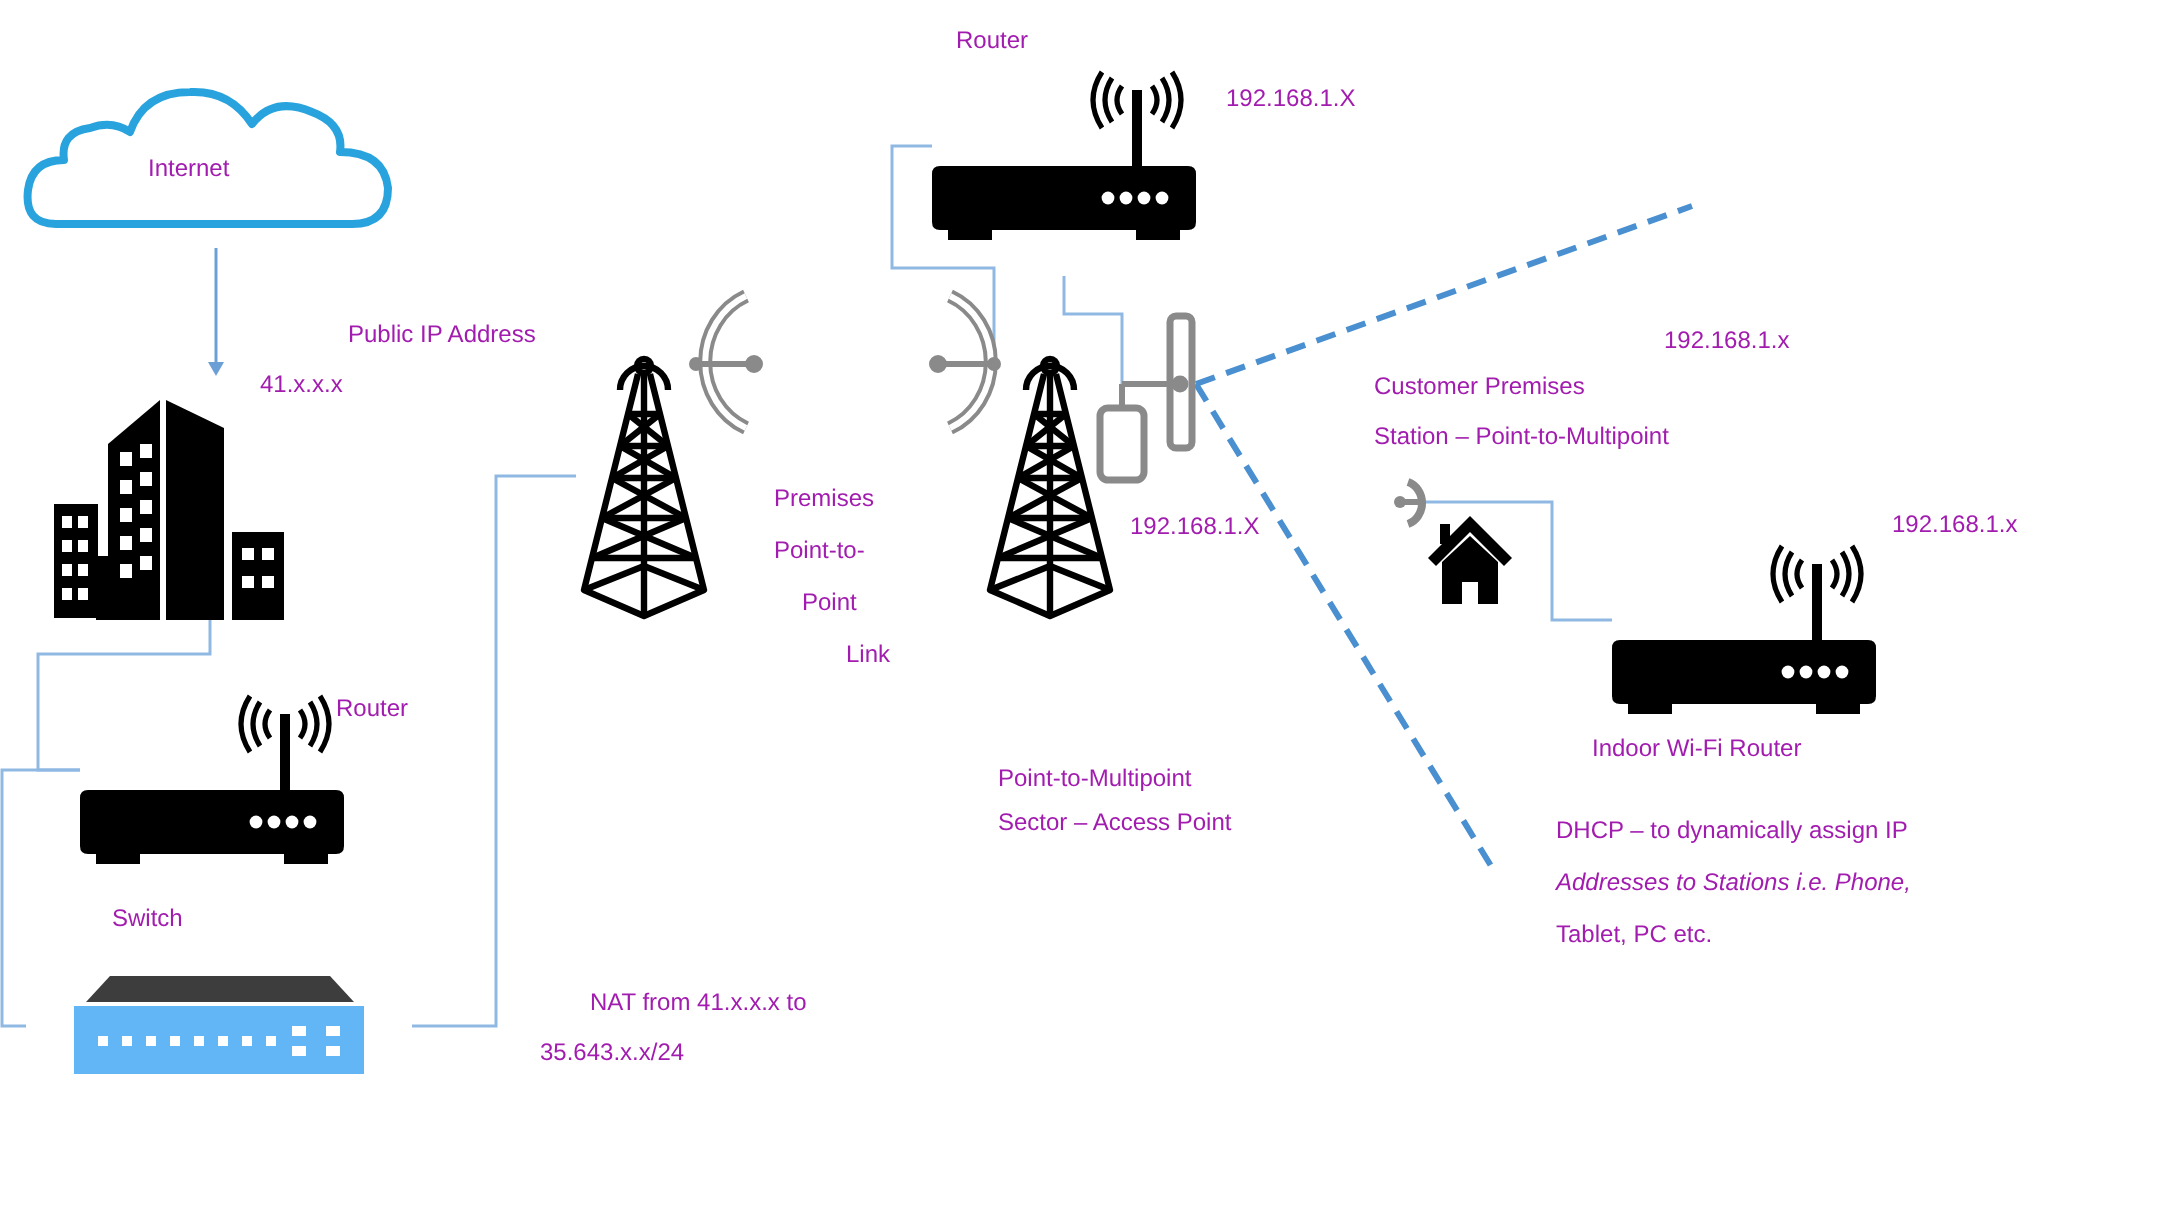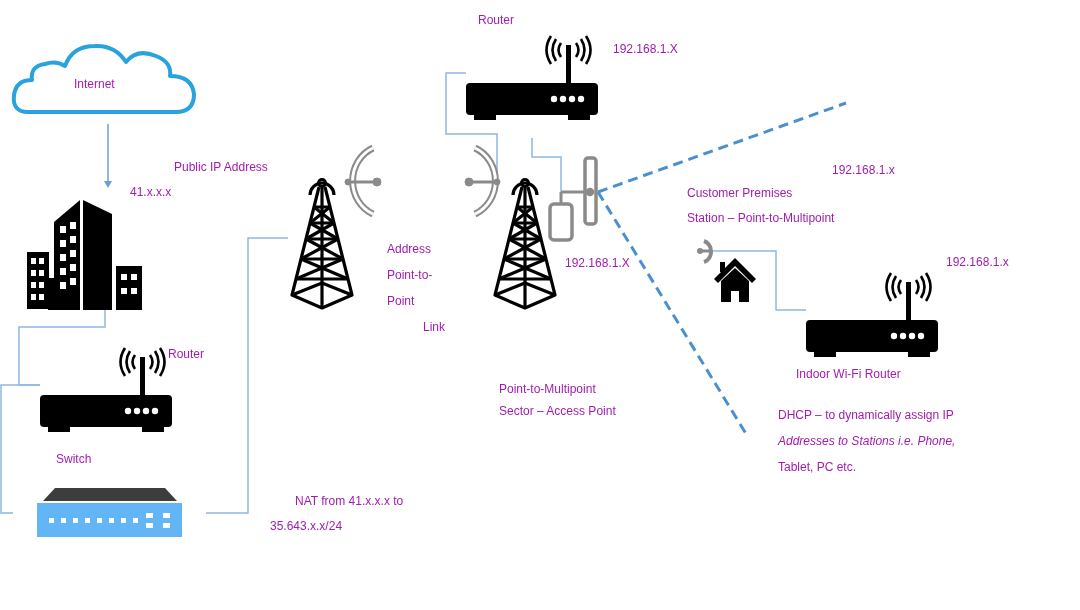--- a/index.html
+++ b/index.html
@@ -162,23 +162,23 @@
 
 <div class="lbl" style="left:130px;top:155px;margin-left:44px;">Public IP Address</div>
 <div class="lbl" style="left:130px;top:180px;">41.x.x.x</div>
 
 <div class="lbl" style="left:168px;top:342px;">Router</div>
 <div class="lbl" style="left:56px;top:447px;">Switch</div>
 
 <div class="lbl" style="left:270px;top:489px;margin-left:25px;">NAT from 41.x.x.x to</div>
 <div class="lbl" style="left:270px;top:514px;">35.643.x.x/24</div>
 
-<div class="lbl" style="left:387px;top:237px;">Address</div>
+<div class="lbl" style="left:387px;top:237px;">Premises</div>
 <div class="lbl" style="left:387px;top:263px;text-align:center;">Point-to-</div>
-<div class="lbl" style="left:387px;top:289px;">Point</div>
+<div class="lbl" style="left:401px;top:289px;">Point</div>
 <div class="lbl" style="left:387px;top:315px;margin-left:36px;">Link</div>
 
 <div class="lbl" style="left:478px;top:8px;">Router</div>
 <div class="lbl" style="left:613px;top:37px;">192.168.1.X</div>
 
 <div class="lbl" style="left:565px;top:251px;">192.168.1.X</div>
 <div class="lbl" style="left:499px;top:351px;margin-top:48px;">Sector – Access Point</div>
 <div class="lbl" style="left:499px;top:377px;">Point-to-Multipoint</div>
 
 <div class="lbl" style="left:832px;top:158px;">192.168.1.x</div>

